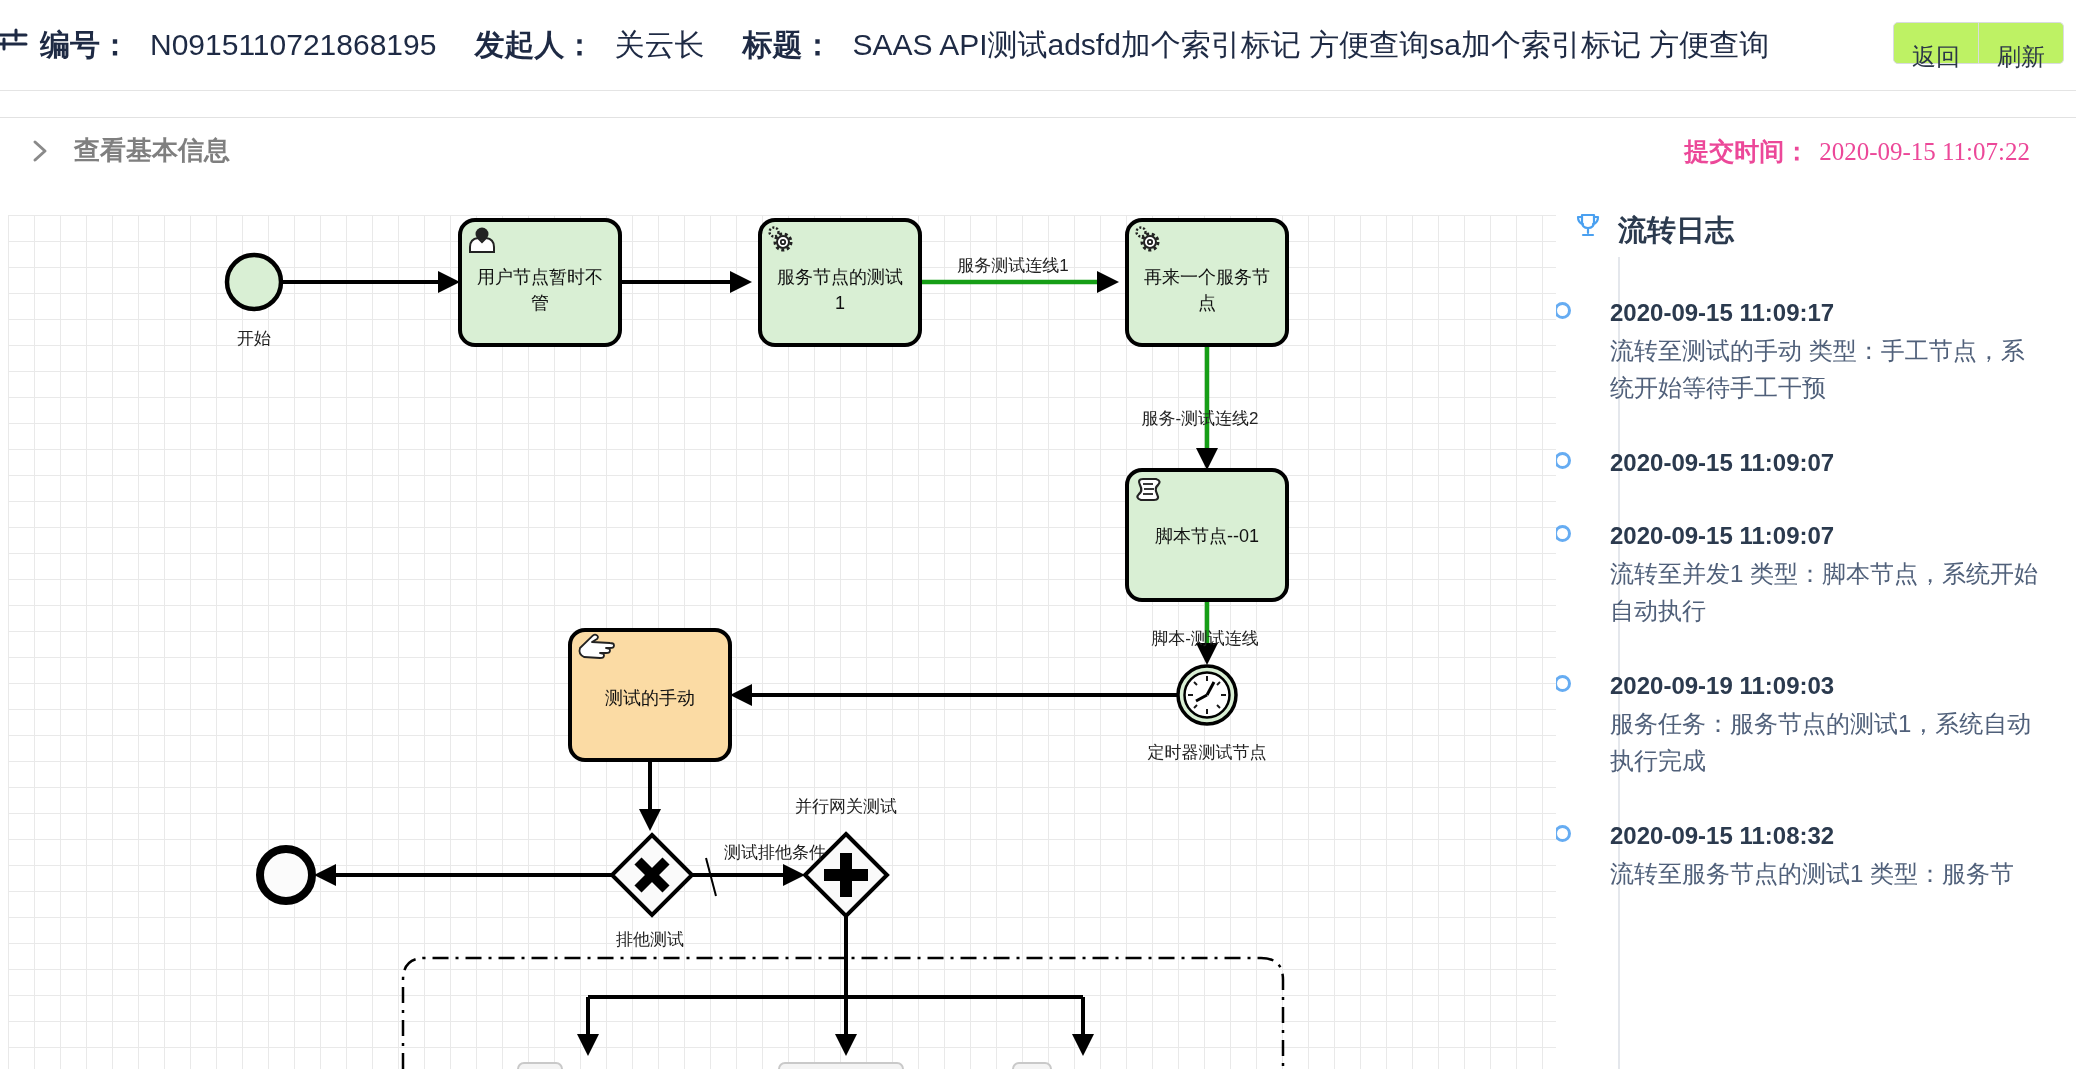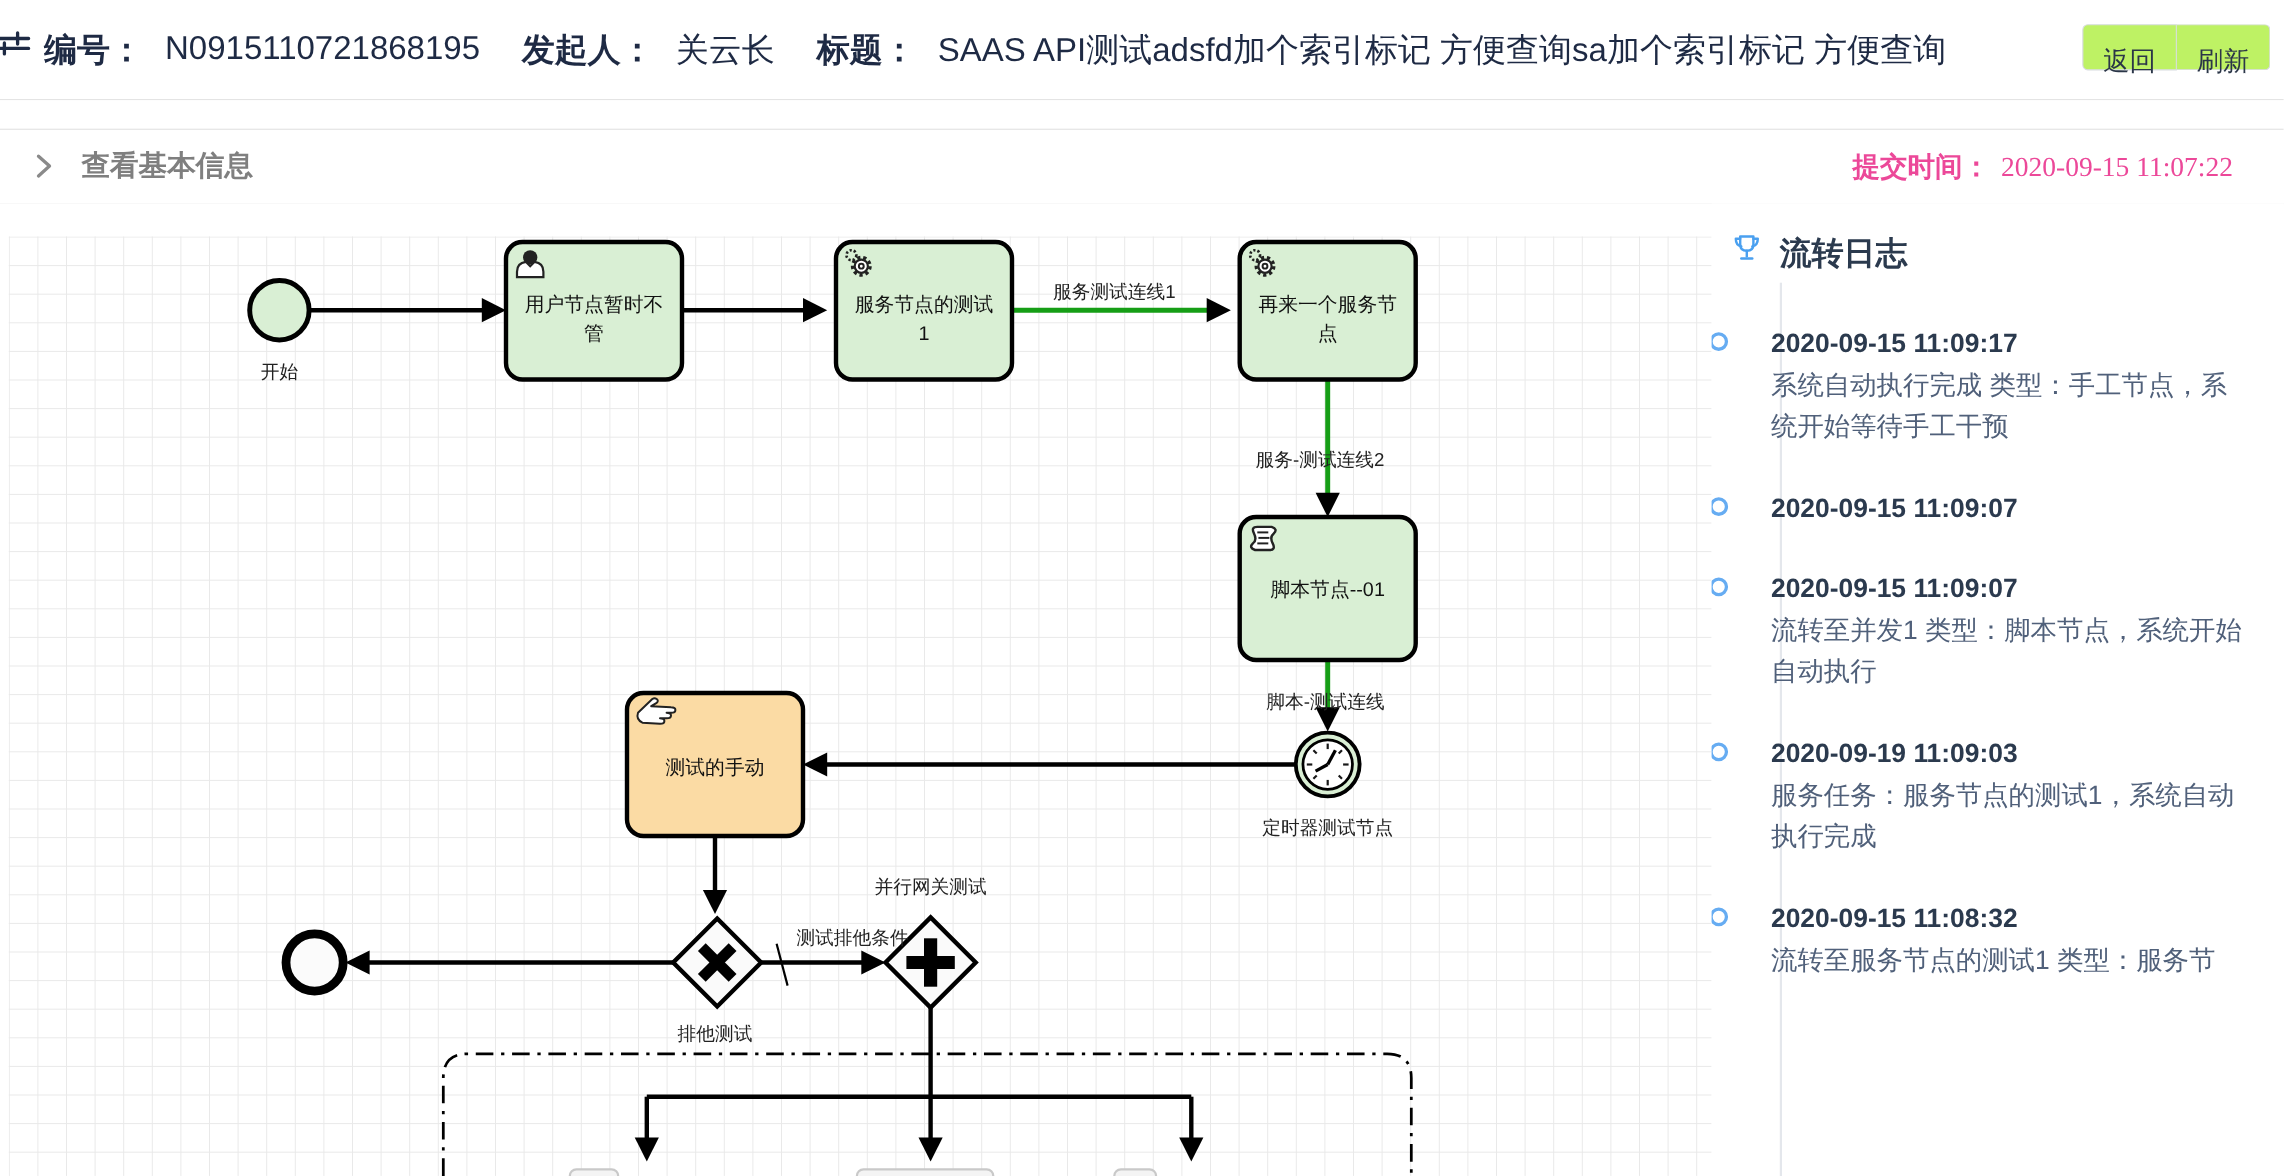--- a/index.html
+++ b/index.html
@@ -266,21 +266,21 @@
         <line x1="14" y1="17" x2="14" y2="22"></line>
         <line x1="9" y1="24" x2="19" y2="24"></line>
       </g>
     </svg>
     <span class="log-title">流转日志</span>
   </div>
   <div class="log-list">
     <div class="log-entry">
       <span class="log-dot"></span>
       <div class="log-time">2020-09-15 11:09:17</div>
-      <div class="log-text">系统自动执行完成 类型：手工节点，系统开始等待手工干预</div>
+      <div class="log-text">流转至测试的手动 类型：手工节点，系统开始等待手工干预</div>
     </div>
     <div class="log-entry">
       <span class="log-dot"></span>
       <div class="log-time">2020-09-15 11:09:07</div>
     </div>
     <div class="log-entry">
       <span class="log-dot"></span>
       <div class="log-time">2020-09-15 11:09:07</div>
       <div class="log-text">流转至并发1 类型：脚本节点，系统开始自动执行</div>
     </div>

